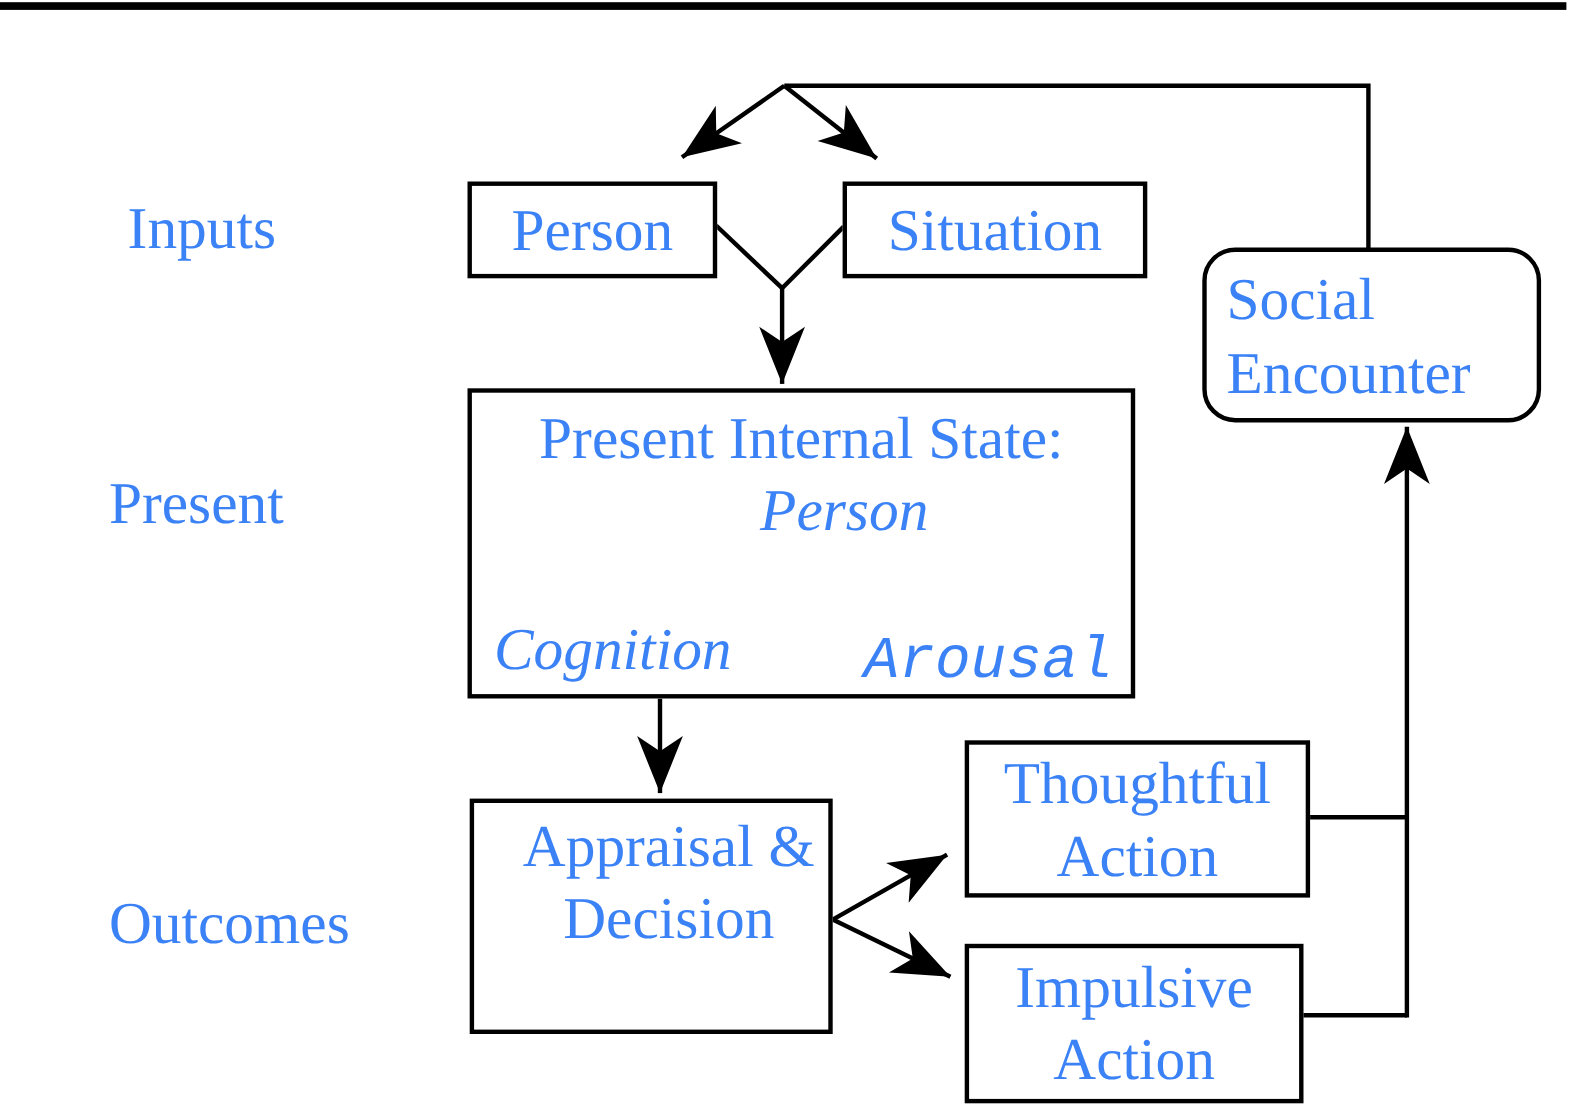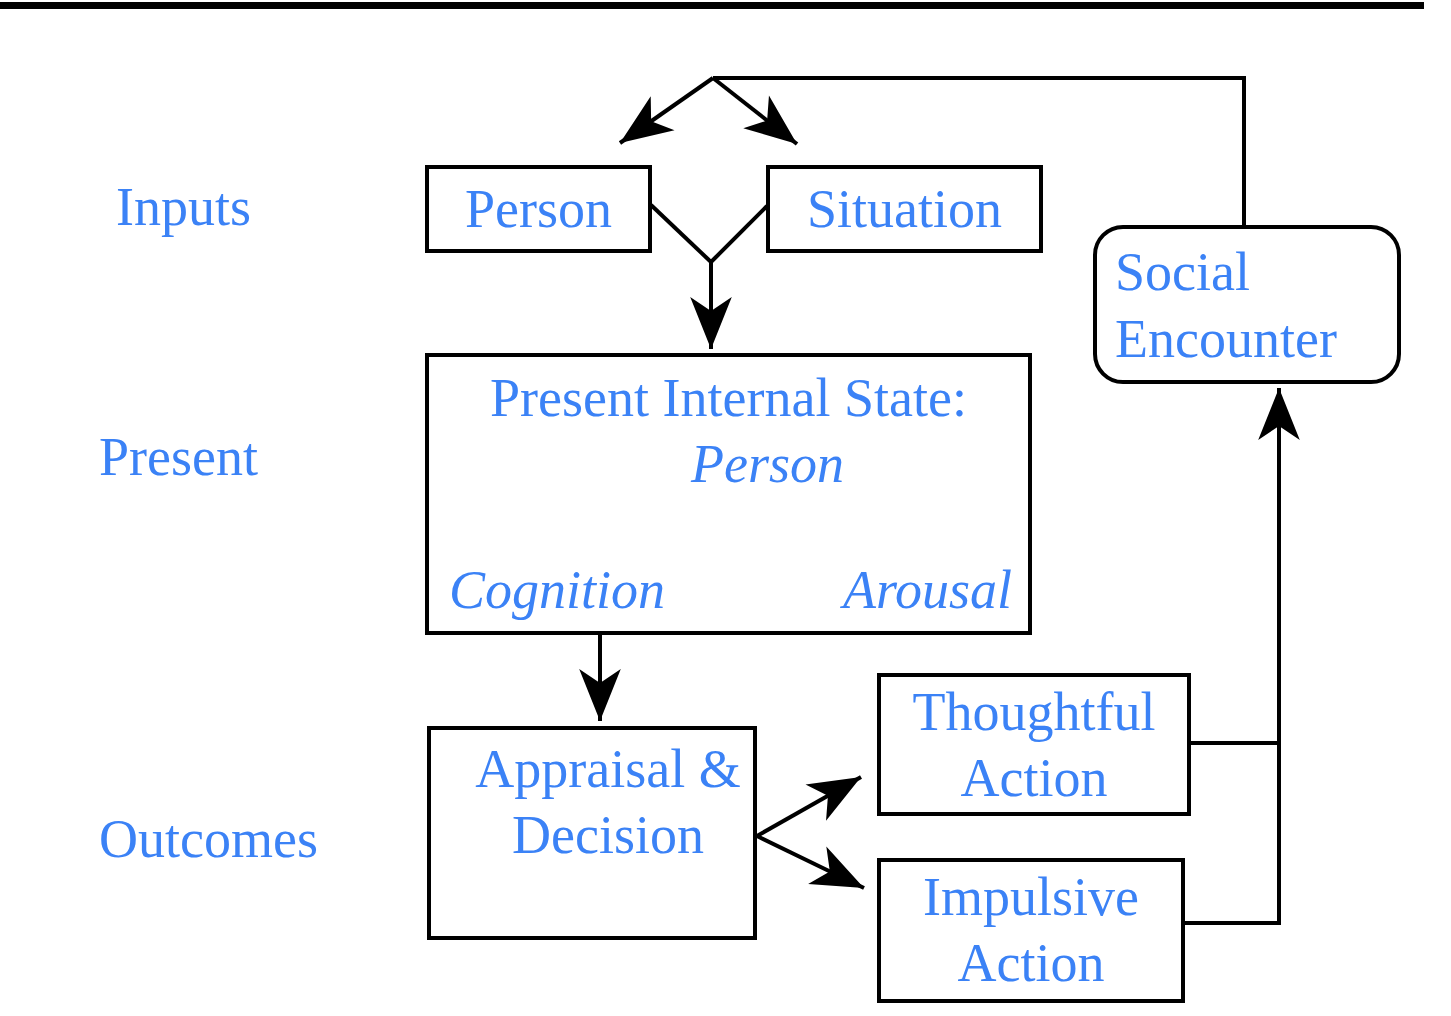--- a/index.html
+++ b/index.html
@@ -46,21 +46,21 @@
     text-align:center;font-size:54px;
   }
   .pis-word{
     position:absolute;
     font-style:italic;
     font-size:54px;
     white-space:nowrap;
   }
   #pis-affect{left:262px;top:76px;}
   #pis-cognition{left:20px;top:202px;}
-  #pis-arousal{right:16px;top:202px;}
+  #pis-arousal{right:16px;top:214px;font-family:Liberation Mono, monospace;}
   #box-appraisal .multi{padding-top:6px;}
   #box-thoughtful .multi,#box-impulsive .multi{padding-top:2px;}
 </style>
 </head>
 <body>
 
 <div id="stage">
 
   <svg id="wires" viewBox="0 0 1451 1016" xmlns="http://www.w3.org/2000/svg">
     <defs>

